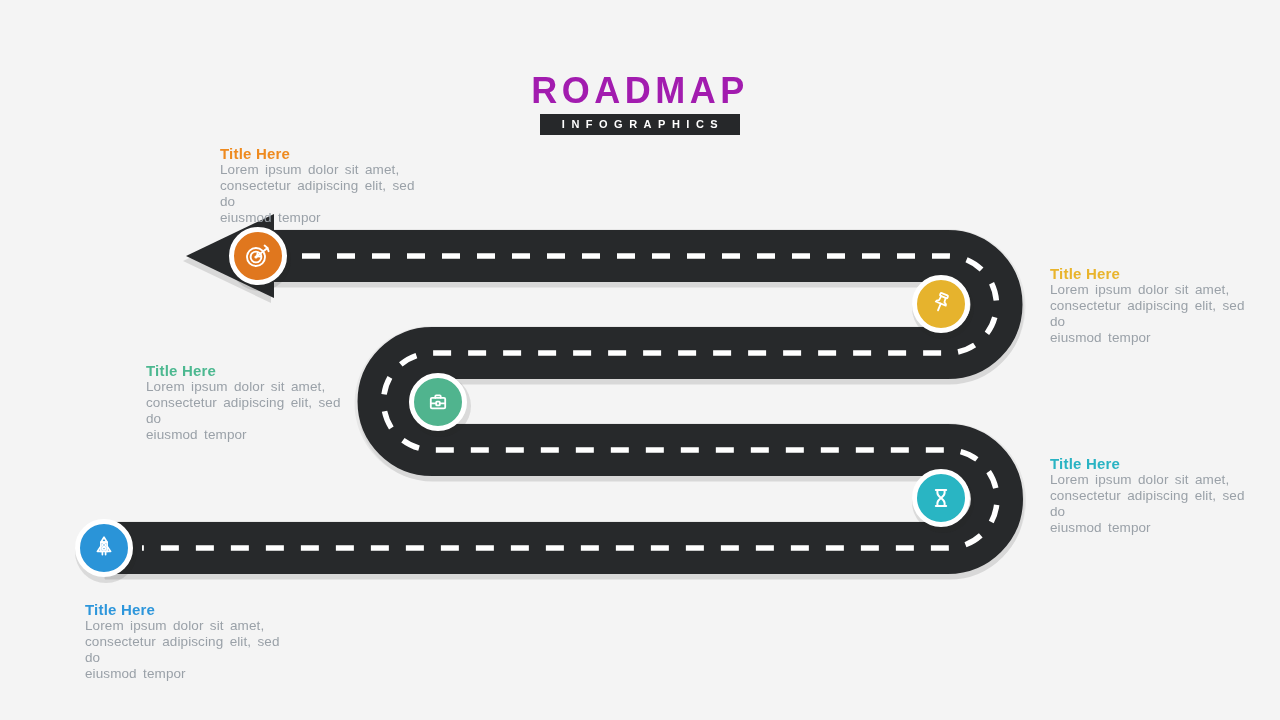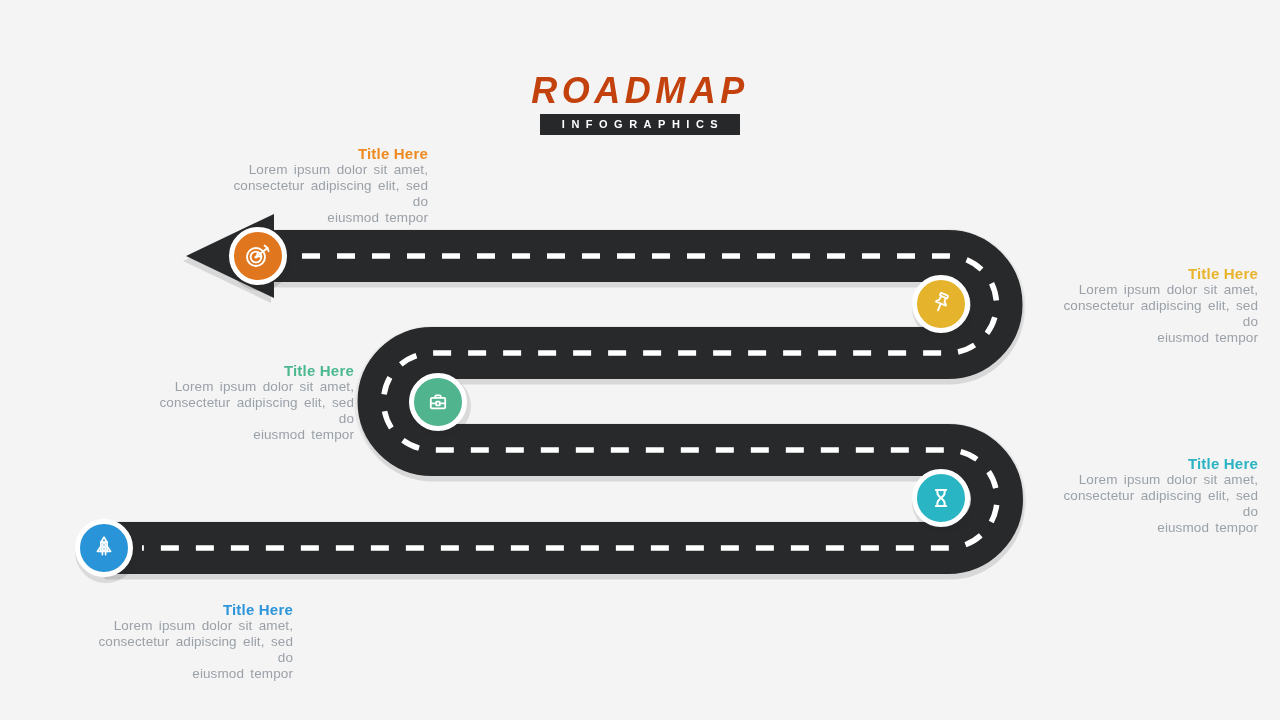--- a/index.html
+++ b/index.html
@@ -22,35 +22,35 @@
     margin:4px auto 0; width:200px; height:21px; line-height:21px;
     font-size:11px; font-weight:700; letter-spacing:6.5px;
     text-align:center; padding-left:6px;
   }
 
   
   .road-svg { position:absolute; top:0; left:0; }
 
   
   .milestone {
-    position:absolute; width:208px;text-align:right;
+    position:absolute; width:208px;
   }
   .m-title { font-size:15px; font-weight:700; line-height:17px; letter-spacing:0.2px; }
   .m-desc {
     margin-top:0; font-size:13.5px; line-height:16px;
     white-space:pre-line; word-spacing:2.5px; letter-spacing:0.1px;
   }
 </style>
 </head>
 <body style="background: rgb(244, 244, 244);">
 
 <div class="slide">
 
   <div class="header">
-    <div class="header-title" style="color: #c2410c; font-style: italic;">ROADMAP</div>
+    <div class="header-title" style="color: #a21caf;">ROADMAP</div>
     <div class="header-sub" style="color: rgb(255, 255, 255); background-color: rgb(38, 40, 42);">INFOGRAPHICS</div>
   </div>
 
   <svg class="road-svg" width="1280" height="720" viewBox="0 0 1280 720">
 
     <path d="M 266 256 H 948 A 48.5 48.5 0 0 1 948 353 H 432 A 48.5 48.5 0 0 0 432 450 H 948 A 49 49 0 0 1 948 548 H 104" fill="none" stroke-width="58" transform="translate(0,2)" stroke="#e7e7e7"></path>
 
     <path d="M 266 256 H 948 A 48.5 48.5 0 0 1 948 353 H 432 A 48.5 48.5 0 0 0 432 450 H 948 A 49 49 0 0 1 948 548 H 104" fill="none" stroke-width="53" transform="translate(1,5)" stroke="#d8d8d8"></path>
 
     <polygon points="186,256 274,214 274,298" transform="translate(-3,5)" fill="#d8d8d8"></polygon>

